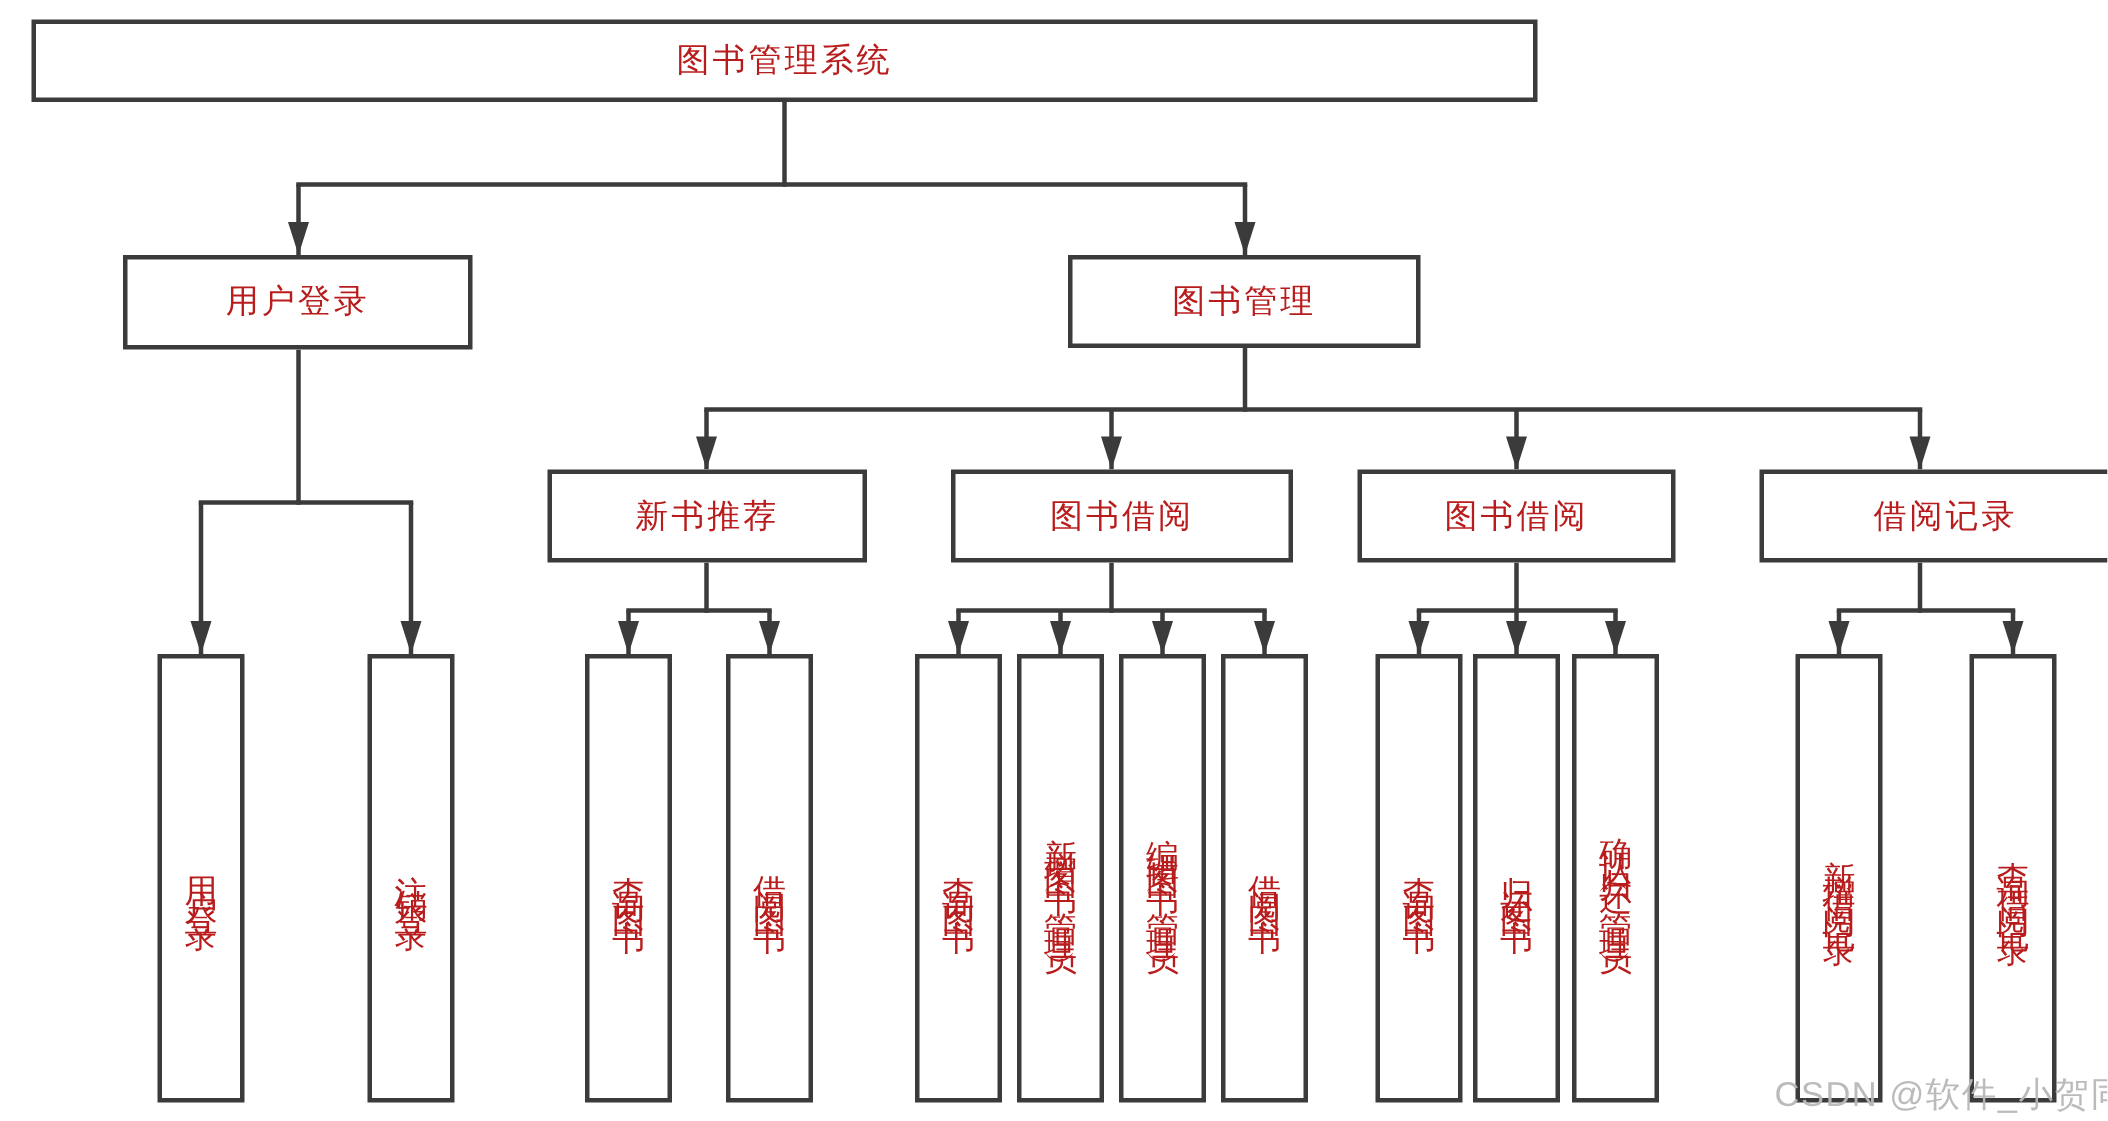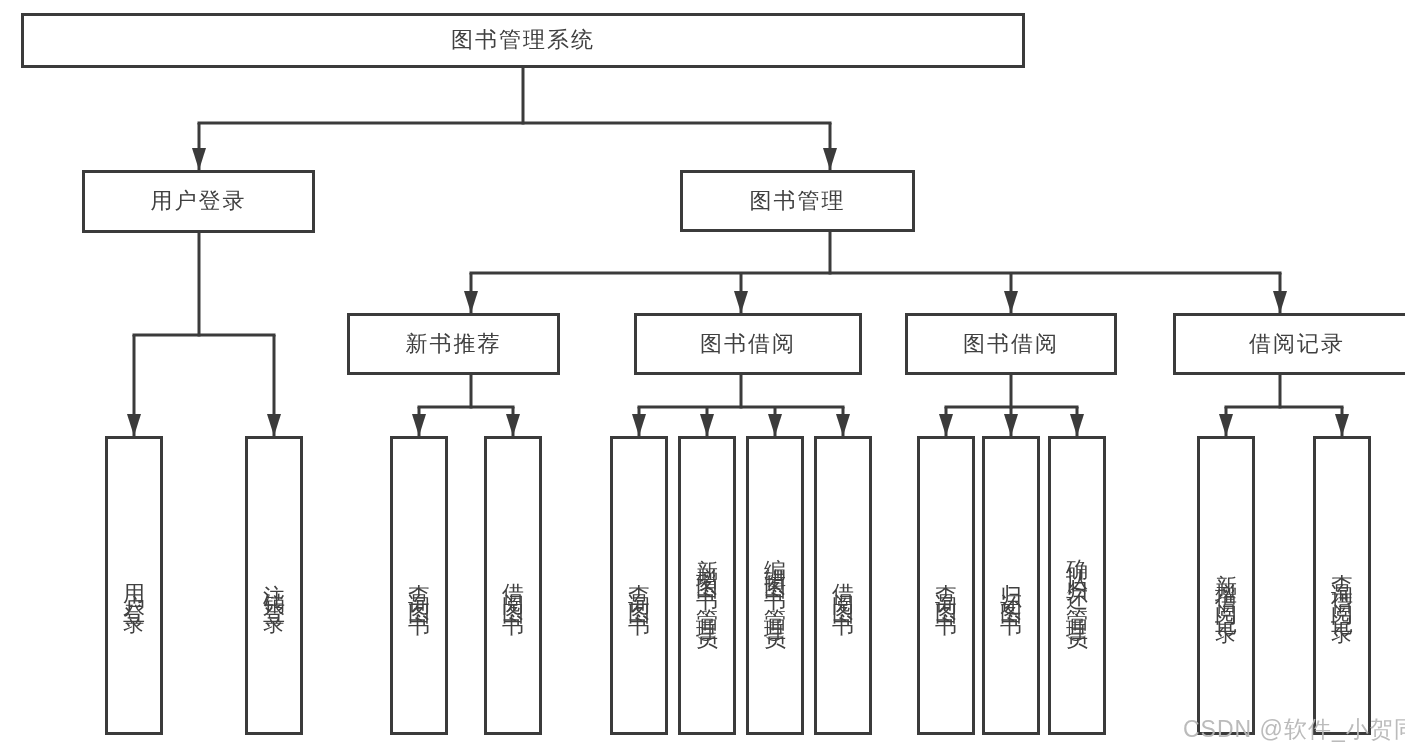--- a/index.html
+++ b/index.html
@@ -19,21 +19,21 @@
     position: absolute;
     left: 0;
     top: 0;
     pointer-events: none;
   }
   .box {
     position: absolute;
     box-sizing: border-box;
     background: #ffffff;
     border: 3px solid #3b3b3b;
-    color: #404040;
+    color: #b91c1c;
     display: flex;
     align-items: center;
     justify-content: center;
     font-size: 22px;
     letter-spacing: 2px;
     text-align: center;
     line-height: 1.2;
   }
   .vbox {
     writing-mode: vertical-rl;
@@ -102,23 +102,23 @@
       <path d="M1280,375 V408.5"></path>
       <path d="M1224.5,407 H1343.5"></path>
       <path d="M1226,407 V436" marker-end="url(#arw)"></path>
       <path d="M1342,407 V436" marker-end="url(#arw)"></path>
     </g>
   </svg>
 
   <div class="box" style="left:21px; top:13px; width:1004px; height:55px;">图书管理系统</div>
 
   <div class="box" style="left:82px; top:170px; width:233px; height:63px;">用户登录</div>
-  <div class="box" style="left:680px; top:170px; width:235px; height:62px;">图书管理</div>
+  <div class="box" style="left:712px; top:170px; width:235px; height:62px;">图书管理</div>
 
-  <div class="box" style="left:347px; top:313px; width:213px; height:62px;">新书推荐</div>
+  <div class="box" style="left:365px; top:313px; width:213px; height:62px;">新书推荐</div>
   <div class="box" style="left:634px; top:313px; width:228px; height:62px;">图书借阅</div>
   <div class="box" style="left:905px; top:313px; width:212px; height:62px;">图书借阅</div>
   <div class="box" style="left:1173px; top:313px; width:248px; height:62px;">借阅记录</div>
 
   <div class="box vbox" style="left:105px; top:436px; width:58px; height:299px;">用户登录</div>
   <div class="box vbox" style="left:245px; top:436px; width:58px; height:299px;">注销登录</div>
 
   <div class="box vbox" style="left:390px; top:436px; width:58px; height:299px;">查询图书</div>
   <div class="box vbox" style="left:484px; top:436px; width:58px; height:299px;">借阅图书</div>
 

